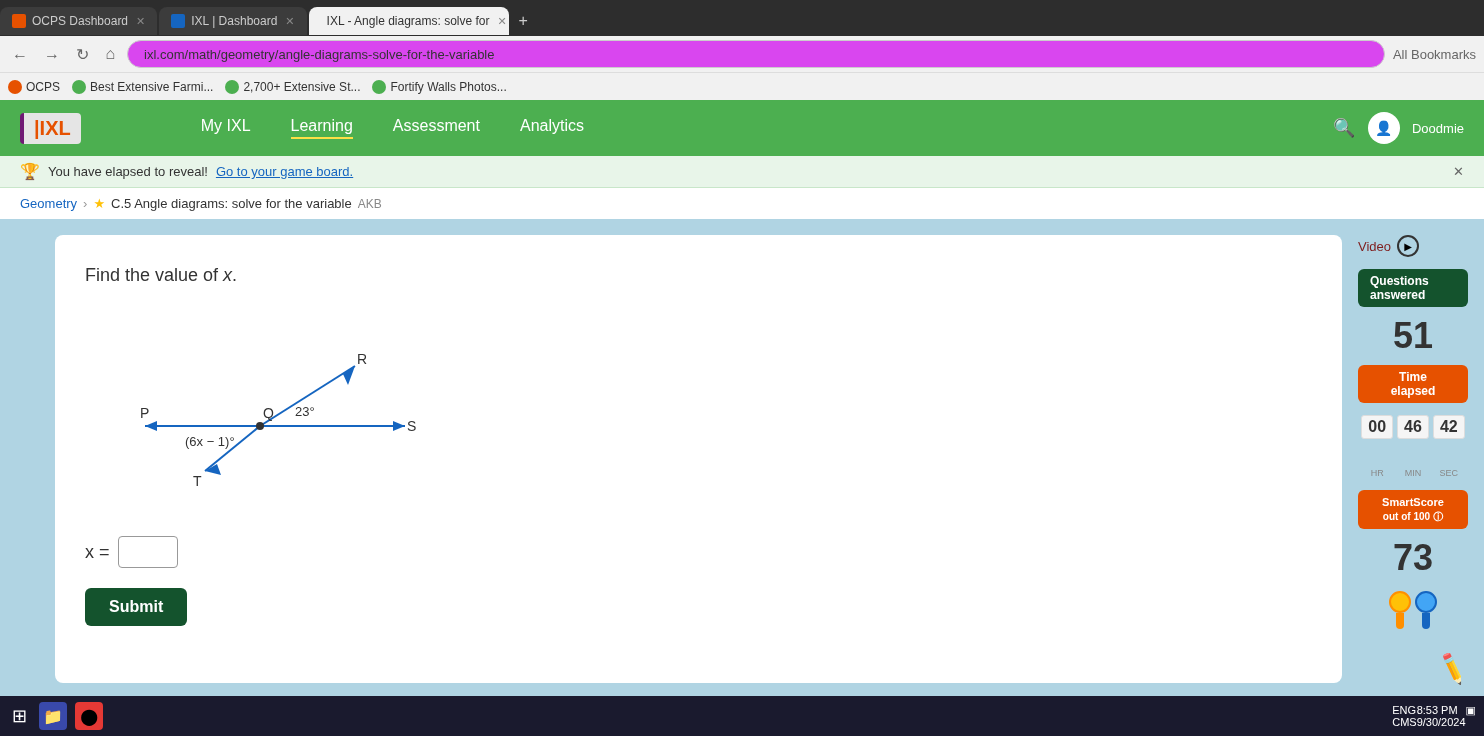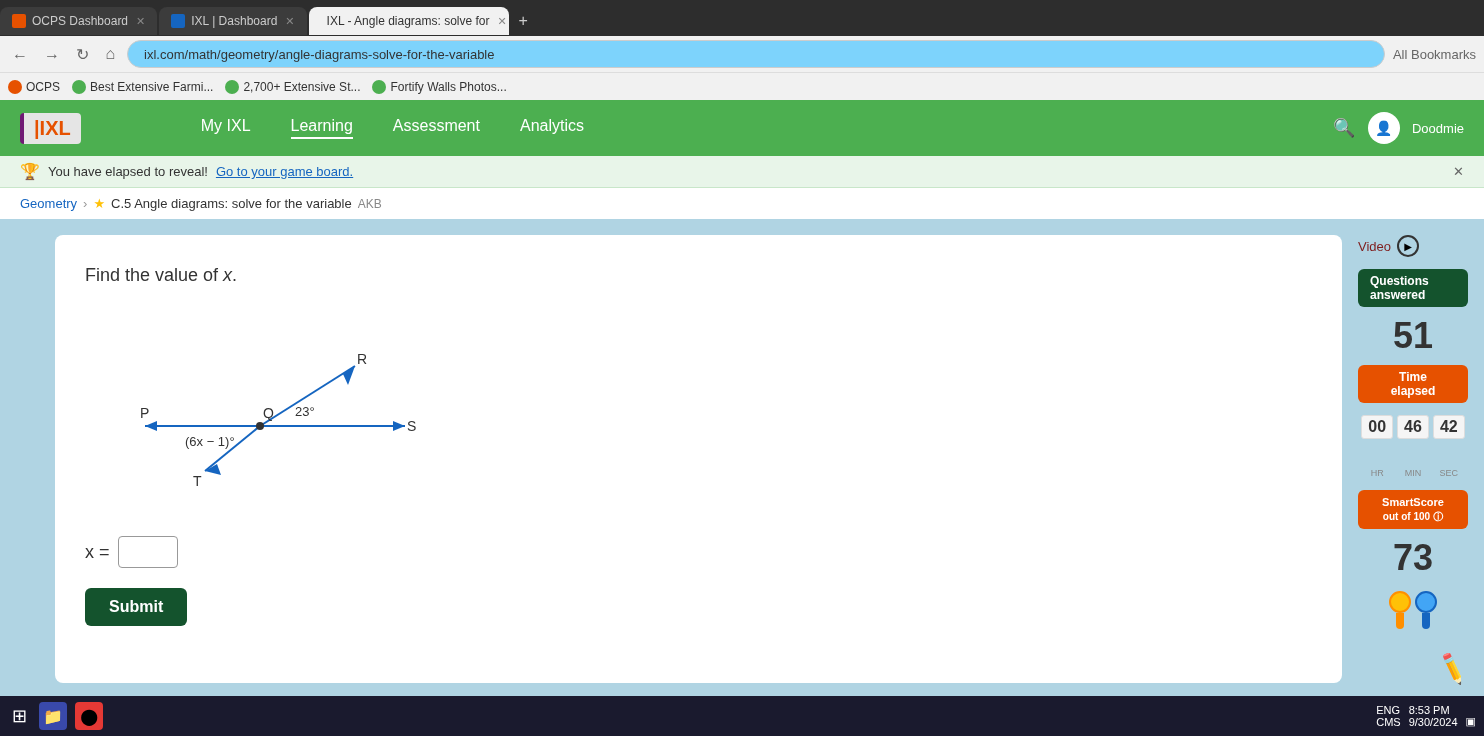--- a/index.html
+++ b/index.html
@@ -9,37 +9,37 @@
     .browser-chrome { background: #3c3c3c; width: 100%; }
     .tab-bar { display: flex; align-items: center; background: #2d2d2d; padding: 6px 0 0 0; height: 36px; }
     .tab { display: flex; align-items: center; padding: 4px 12px; border-radius: 8px 8px 0 0; font-size: 12px; color: #ccc; background: #3c3c3c; margin-right: 2px; height: 28px; max-width: 200px; white-space: nowrap; overflow: hidden; }
     .tab.active { background: #f1f1f1; color: #333; }
     .tab-icon { width: 14px; height: 14px; margin-right: 6px; border-radius: 2px; display: inline-block; }
     .tab-close { margin-left: 8px; color: #888; font-size: 11px; cursor: pointer; }
     .new-tab-btn { color: #ccc; padding: 4px 8px; font-size: 16px; cursor: pointer; }
 
     .address-bar-row { display: flex; align-items: center; background: #f1f1f1; padding: 4px 8px; height: 36px; gap: 8px; }
     .nav-btn { color: #666; font-size: 16px; cursor: pointer; padding: 2px 4px; }
-    .address-bar { flex: 1; background: #7dd3fc; border: 1px solid #ccc; border-radius: 20px; padding: 4px 16px; font-size: 13px; color: #333; display: flex; align-items: center; height: 28px; }
+    .address-bar { flex: 1; background: #d946ef; border: 1px solid #ccc; border-radius: 20px; padding: 4px 16px; font-size: 13px; color: #333; display: flex; align-items: center; height: 28px; }
     .bookmark-btn { color: #666; font-size: 13px; margin-left: auto; }
 
     .bookmarks-bar { background: #f1f1f1; padding: 3px 8px; display: flex; align-items: center; gap: 12px; height: 28px; border-top: 1px solid #ddd; font-size: 12px; color: #333; }
     .bookmark-item { display: flex; align-items: center; gap: 4px; cursor: pointer; white-space: nowrap; }
     .bookmark-icon { width: 14px; height: 14px; border-radius: 50%; display: inline-block; }
 
     
     .ixl-page { background: #fff; width: 100%; height: calc(736px - 100px); position: relative; }
 
     
     .ixl-nav { background: #4caf50; display: flex; align-items: center; padding: 0 20px; height: 56px; }
     .ixl-logo { background: #e5e5e5; color: #4caf50; font-weight: bold; font-size: 20px; padding: 4px 10px; border-radius: 4px; margin-right: 40px; border-left: 4px solid #701a75; }
     .ixl-logo span { color: #e65100; }
     .nav-links { display: flex; gap: 40px; margin-left: 80px; }
     .nav-link { color: #fff; font-size: 16px; text-decoration: none; cursor: pointer; padding-bottom: 2px; }
-    .nav-link.active { border-bottom: 2px solid #ffffff; }
+    .nav-link.active { border-bottom: 2px solid #fde047; }
     .nav-right { margin-left: auto; display: flex; align-items: center; gap: 12px; }
     .search-icon-nav { color: #fff; font-size: 18px; cursor: pointer; }
     .user-btn { background: #fff; color: #4caf50; border-radius: 50%; width: 32px; height: 32px; display: flex; align-items: center; justify-content: center; font-size: 14px; cursor: pointer; }
 
     
     .prize-bar { background: #e8f5e9; padding: 6px 20px; font-size: 13px; color: #333; display: flex; align-items: center; gap: 8px; border-bottom: 1px solid #c8e6c9; }
     .prize-icon { color: #ffc107; font-size: 16px; }
     .prize-link { color: #1565c0; text-decoration: underline; cursor: pointer; }
     .prize-close { margin-left: auto; cursor: pointer; color: #666; }
 
@@ -78,21 +78,21 @@
     .smart-score { font-size: 36px; font-weight: bold; color: #333; text-align: center; }
     .medal-area { display: flex; justify-content: center; gap: 4px; margin-top: 4px; }
 
     
     .diagram-svg { overflow: visible; }
 
     
     .taskbar { position: fixed; bottom: 0; left: 0; width: 100%; background: #1a1a2e; height: 40px; display: flex; align-items: center; padding: 0 8px; gap: 8px; z-index: 100; }
     .taskbar-start { color: #fff; font-size: 18px; cursor: pointer; padding: 4px; }
     .taskbar-icon { width: 28px; height: 28px; border-radius: 4px; display: flex; align-items: center; justify-content: center; cursor: pointer; font-size: 16px; }
-    .taskbar-sys { display: flex; align-items: flex-end; gap: 8px; margin-left: auto; color: #fff; font-size: 11px; }
+    .taskbar-sys { display: flex; align-items: flex-start; margin-left: auto; color: #fff; font-size: 11px; }
   </style>
 </head>
 <body>
 
 <div class="browser-chrome">
 
   <div class="tab-bar">
     <div class="tab">
       <span class="tab-icon" style="background:#e65100;"></span>
       <span>OCPS Dashboard</span>

